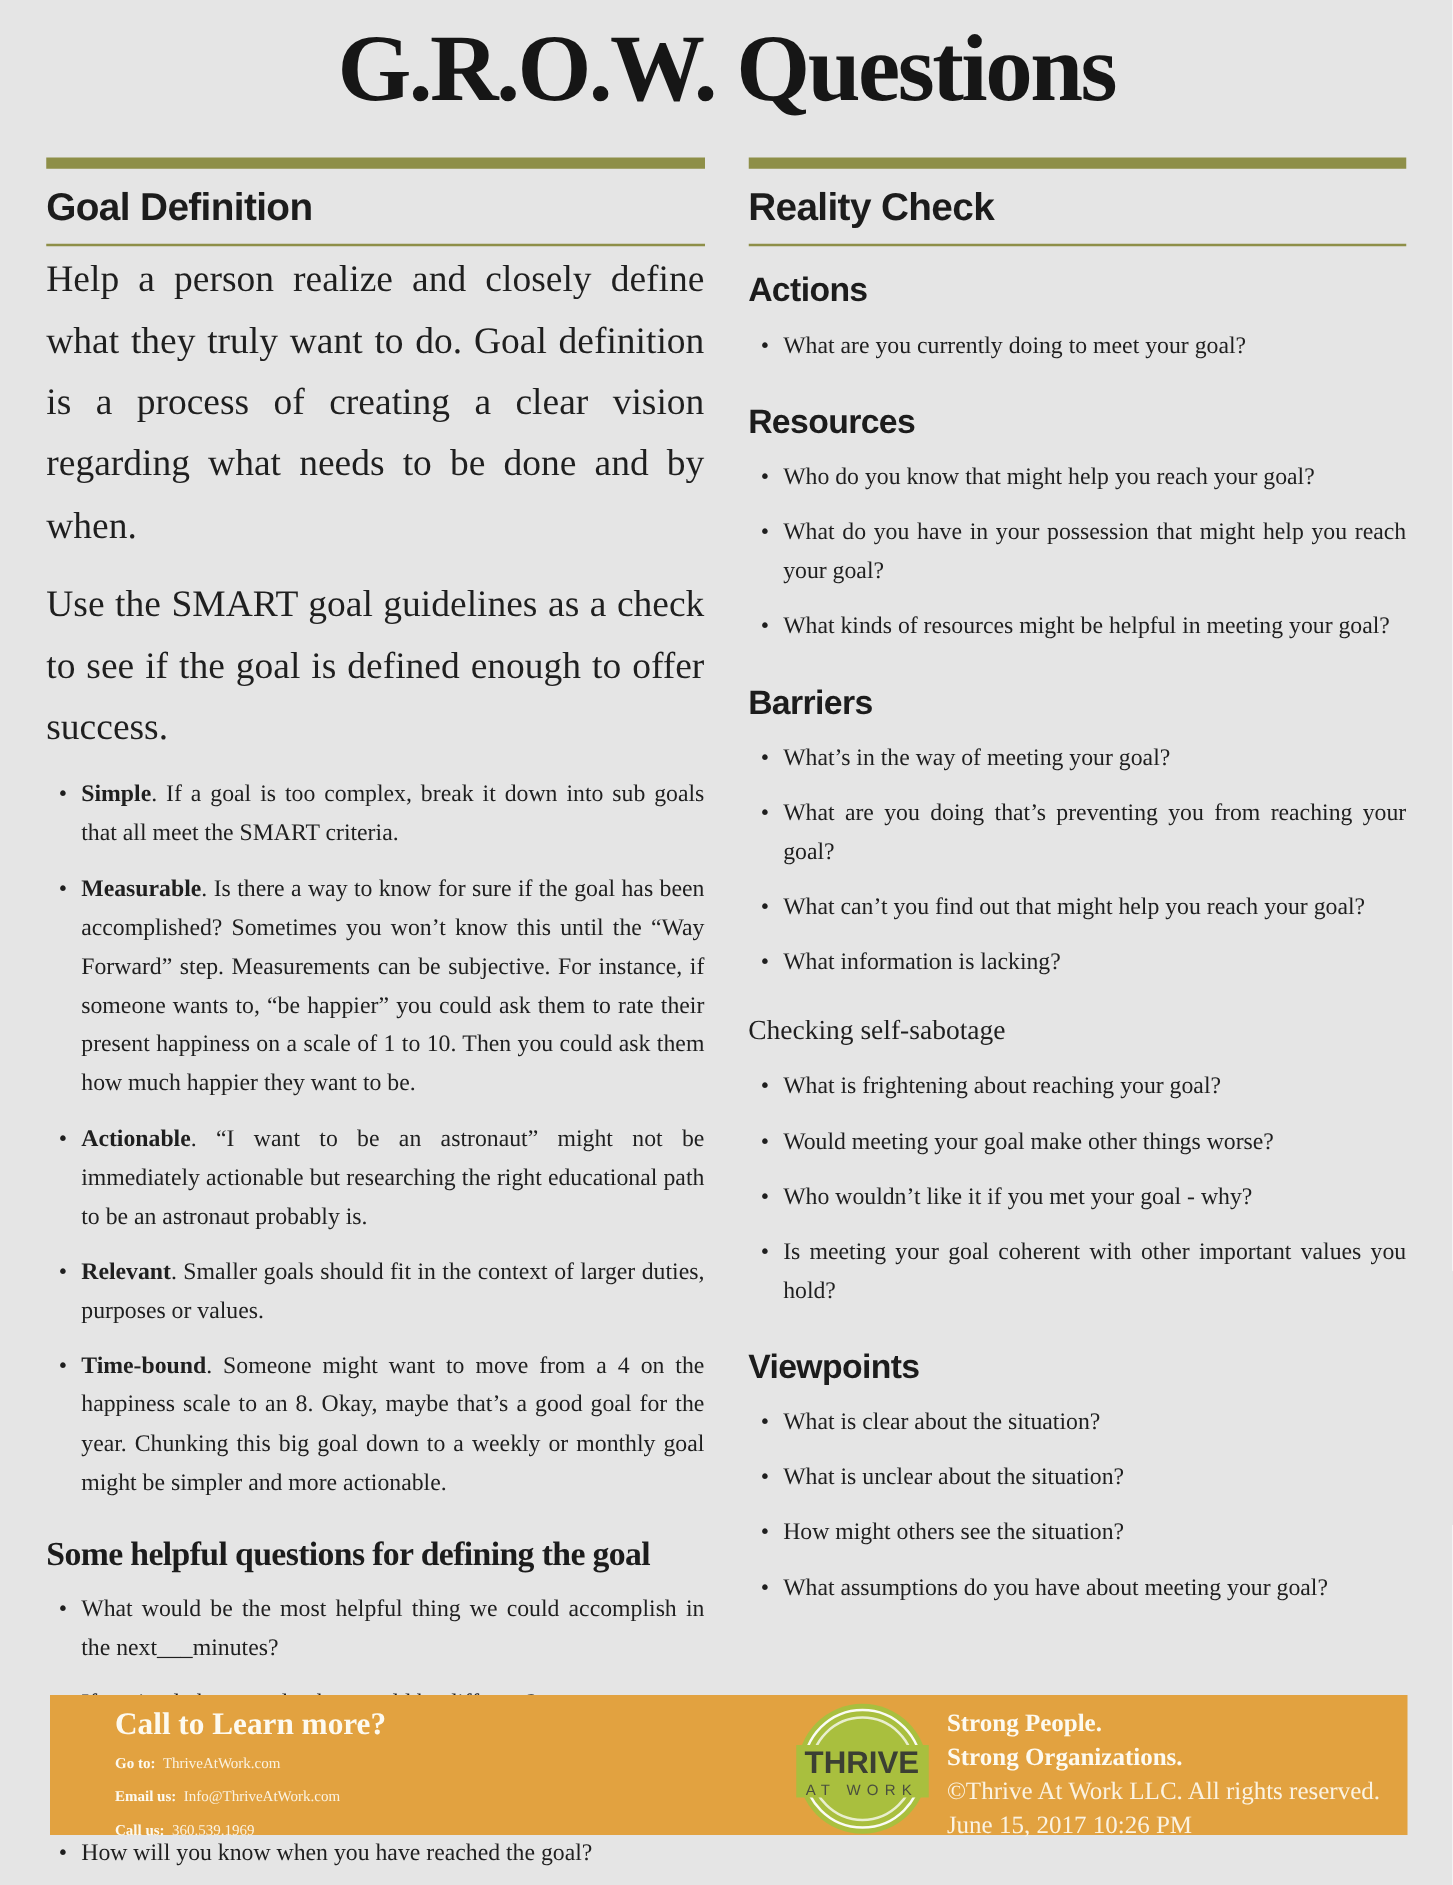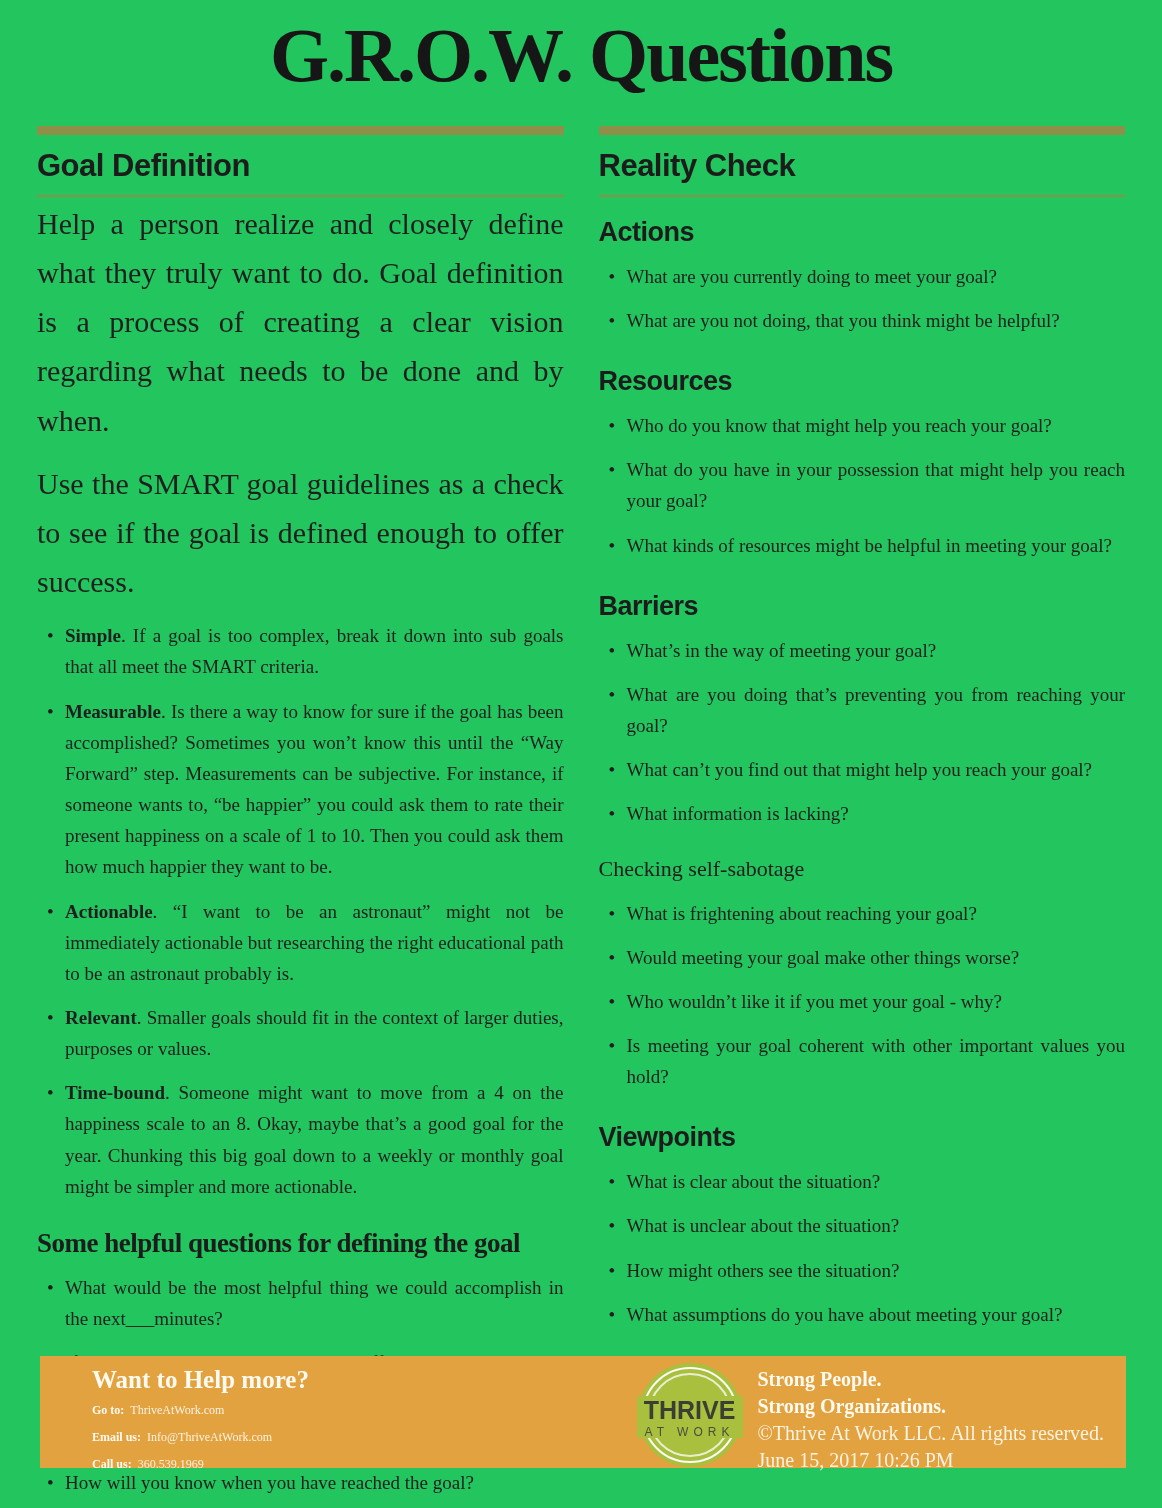--- a/index.html
+++ b/index.html
@@ -6,21 +6,21 @@
     --olive:#8e8f48;
     --orange:#e2a240;
     --logo-green:#a9bf3e;
     --ink:#1f1f1f;
   }
   *{box-sizing:border-box;}
   html,body{margin:0;padding:0;background:#ffffff;}
   .page{
     position:relative;
     width:1162px;height:1508px;
-    background:#22c55e;
+    background:#e5e5e5;
     color:var(--ink);
     font-family:"Liberation Serif",serif;
     overflow:hidden;
   }
   .title{
     margin:16px 0 0;
     text-align:center;
     font-family:"Liberation Serif",serif;
     font-weight:700;
     font-size:76px;
@@ -211,21 +211,20 @@
 
     <section class="col">
       <div class="bar"></div>
       <h2 class="col-heading">Reality Check</h2>
       <div class="rule"></div>
 
       <h3 class="section-heading first">Actions</h3>
       <ul class="bullets">
 
       <li><span>What are you currently doing to meet your goal?</span></li>
-          <li><span>What are you not doing, that you think might be helpful?</span></li>
         </ul>
 
       <h3 class="section-heading">Resources</h3>
       <ul class="bullets">
 
       <li><span>Who do you know that might help you reach your goal?</span></li>
           <li><span>What do you have in your possession that might help you reach your goal?</span></li>
           <li><span>What kinds of resources might be helpful in meeting your goal?</span></li>
         </ul>
 
@@ -253,21 +252,21 @@
       <li><span>What is clear about the situation?</span></li>
           <li><span>What is unclear about the situation?</span></li>
           <li><span>How might others see the situation?</span></li>
           <li><span>What assumptions do you have about meeting your goal?</span></li>
         </ul>
     </section>
   </div>
 
   <footer class="footer">
     <div class="footer-left">
-      <h3 class="footer-learn">Want to Help more?</h3>
+      <h3 class="footer-learn">Call to Learn more?</h3>
       <div>
 
           <div class="contact-line"><b>Go to:</b><span>ThriveAtWork.com</span></div>
 
           <div class="contact-line"><b>Email us:</b><span>Info@ThriveAtWork.com</span></div>
 
           <div class="contact-line"><b>Call us:</b><span>360.539.1969</span></div>
         </div>
     </div>
 

